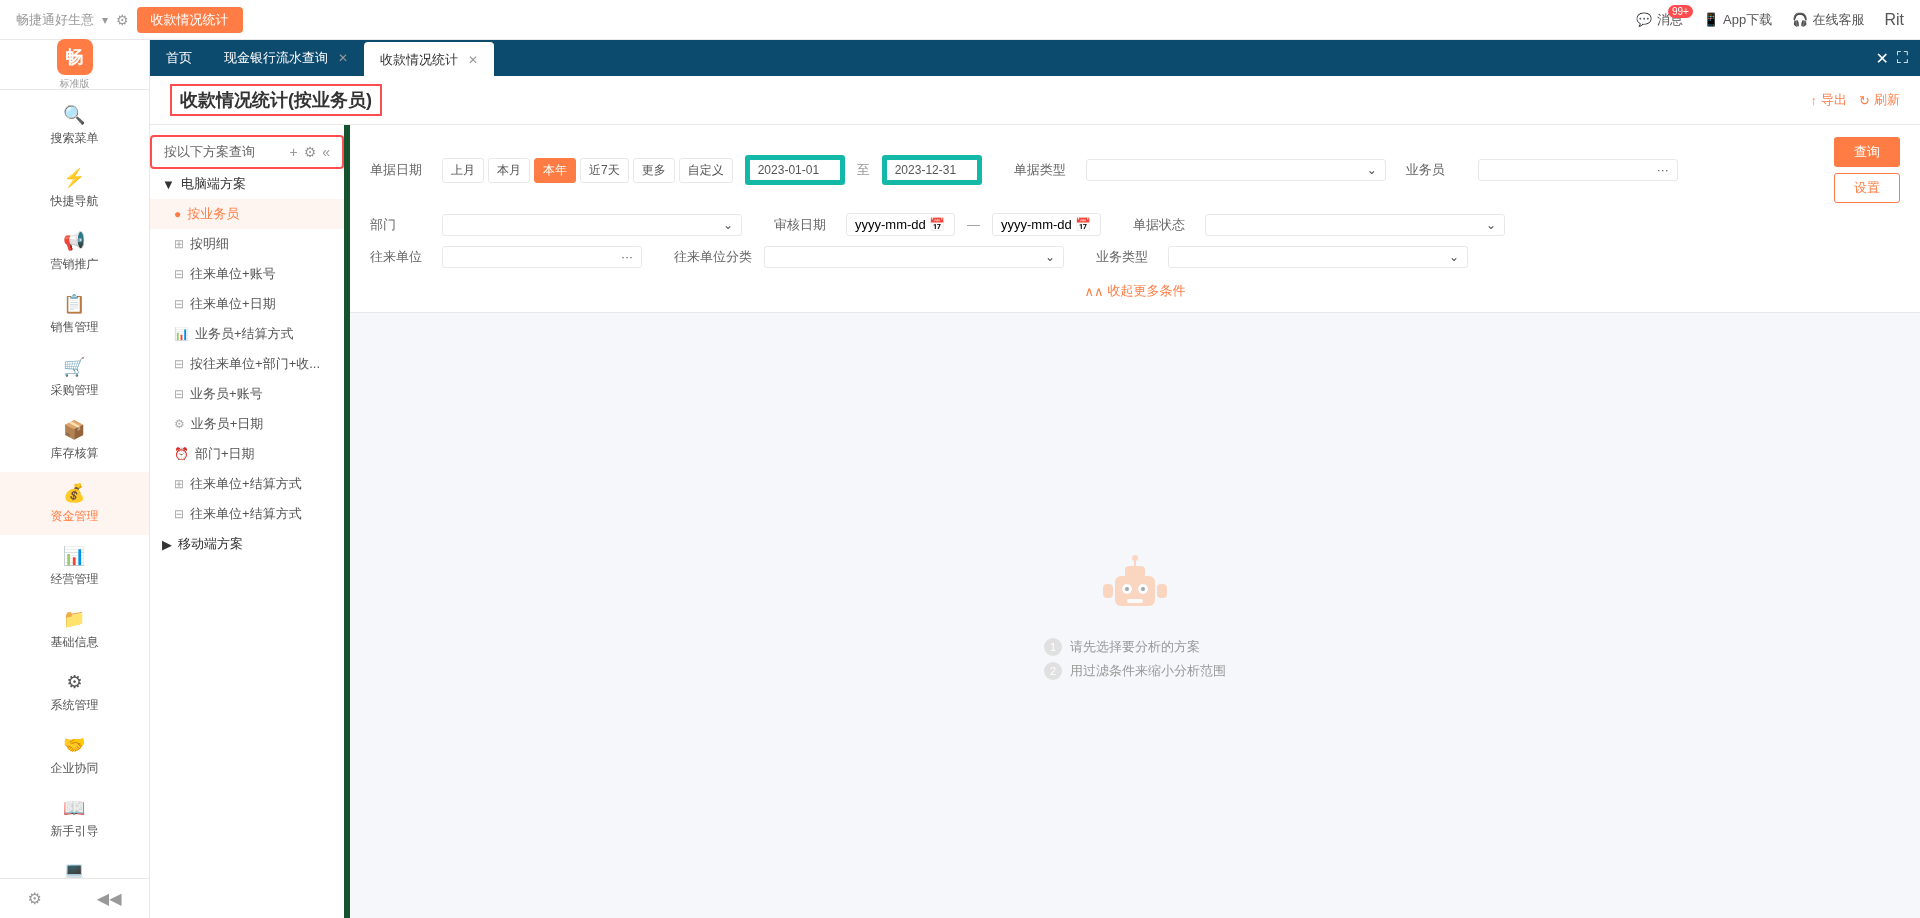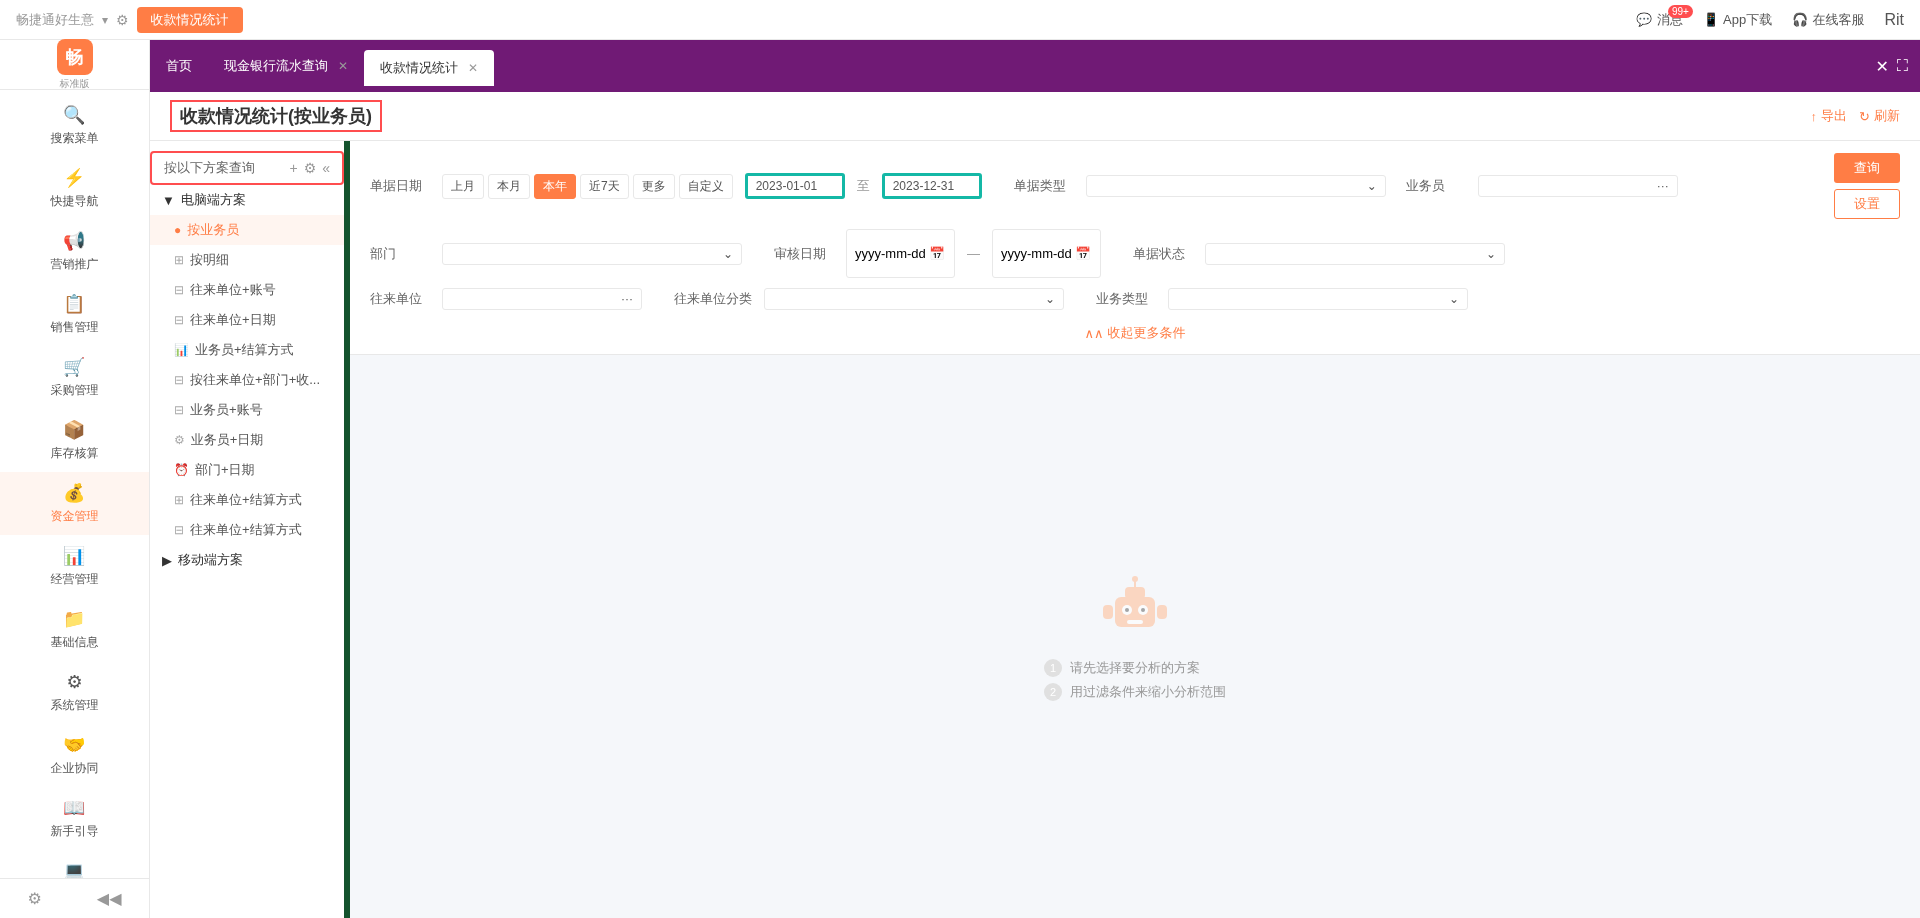--- a/index.html
+++ b/index.html
@@ -32,21 +32,21 @@
     .sidebar-item.active { color: #ff7d45; background: #fff5f0; }
     .sidebar-item-icon { font-size: 18px; }
     .sidebar-item-label { font-size: 12px; }
     .sidebar-bottom { padding: 10px 0; border-top: 1px solid #e8e8e8; display: flex; align-items: center; justify-content: space-around; }
     .sidebar-bottom-icon { color: #999; cursor: pointer; font-size: 16px; }
 
     
     .content-area { flex: 1; display: flex; flex-direction: column; overflow: hidden; }
 
     
-    .tab-bar { height: 52px; background: #701a75; display: flex; align-items: center; padding: 0 0; position: relative; }
+    .tab-bar { height: 36px; background: #0c4a6e; display: flex; align-items: center; padding: 0 0; position: relative; }
     .tab-item { height: 40px; display: flex; align-items: center; padding: 0 16px; color: #fff; cursor: pointer; font-size: 13px; gap: 6px; position: relative; }
     .tab-item.home { background: transparent; color: #fff; }
     .tab-item.active { background: #fff; color: #333; border-radius: 4px 4px 0 0; margin-top: 4px; height: 36px; }
     .tab-item .tab-close { font-size: 12px; color: #999; cursor: pointer; margin-left: 4px; }
     .tab-bar-actions { margin-left: auto; display: flex; align-items: center; gap: 8px; padding-right: 12px; }
     .tab-bar-btn { color: #fff; cursor: pointer; font-size: 16px; }
 
     
     .page-header { background: #fff; padding: 8px 20px; display: flex; align-items: center; justify-content: space-between; border-bottom: 1px solid #e8e8e8; }
     .page-title { font-size: 18px; font-weight: bold; color: #333; border: 2px solid #ff4d4f; padding: 2px 8px; display: inline-block; }
@@ -54,25 +54,25 @@
     .export-btn { color: #ff7d45; cursor: pointer; font-size: 13px; display: flex; align-items: center; gap: 4px; }
     .refresh-btn { color: #ff7d45; cursor: pointer; font-size: 13px; display: flex; align-items: center; gap: 4px; }
 
     
     .filter-panel { background: #fff; padding: 12px 20px; border-bottom: 1px solid #e8e8e8; position: relative; }
     .filter-row { display: flex; align-items: center; gap: 12px; margin-bottom: 10px; flex-wrap: wrap; }
     .filter-label { color: #666; font-size: 13px; min-width: 60px; }
     .filter-date-group { display: flex; align-items: center; gap: 4px; }
     .filter-date-btn { padding: 3px 8px; border: 1px solid #e8e8e8; border-radius: 3px; color: #555; cursor: pointer; font-size: 12px; background: #fff; }
     .filter-date-btn.active { background: #ff7d45; color: #fff; border-color: #ff7d45; }
-    .filter-date-input { border: 3px solid #14b8a6; border-radius: 3px; padding: 3px 8px; color: #555; font-size: 12px; width: 100px; }
+    .filter-date-input { border: 5px solid #14b8a6; border-radius: 3px; padding: 3px 8px; color: #555; font-size: 12px; width: 100px; }
     .filter-date-sep { color: #999; }
     .filter-select { border: 1px solid #e8e8e8; border-radius: 3px; padding: 3px 8px; color: #555; font-size: 12px; min-width: 200px; display: flex; align-items: center; justify-content: space-between; cursor: pointer; background: #fff; }
     .filter-select-wide { min-width: 300px; }
-    .filter-date-picker { display: flex; align-items: center; gap: 4px; border: 1px solid #e8e8e8; border-radius: 3px; padding: 16px 8px; background: #fff; }
+    .filter-date-picker { display: flex; align-items: center; gap: 4px; border: 1px solid #e8e8e8; border-radius: 3px; padding: 3px 8px; background: #fff; }
     .collapse-btn { color: #ff7d45; cursor: pointer; font-size: 13px; display: flex; align-items: center; gap: 4px; justify-content: center; margin-top: 4px; }
     .query-btn { background: #ff7d45; color: #fff; border: none; border-radius: 3px; padding: 6px 20px; cursor: pointer; font-size: 13px; }
     .set-btn { background: #fff; color: #ff7d45; border: 1px solid #ff7d45; border-radius: 3px; padding: 5px 16px; cursor: pointer; font-size: 13px; }
     .filter-actions { display: flex; flex-direction: column; gap: 6px; margin-left: auto; }
 
     
     .body-area { display: flex; flex: 1; overflow: hidden; }
     .left-panel { width: 200px; background: #fff; border-right: 6px solid #14532d; padding: 10px 0; overflow-y: auto; }
     .left-panel-header { display: flex; align-items: center; justify-content: space-between; padding: 6px 12px; }
     .left-panel-title { color: #666; font-size: 13px; }

